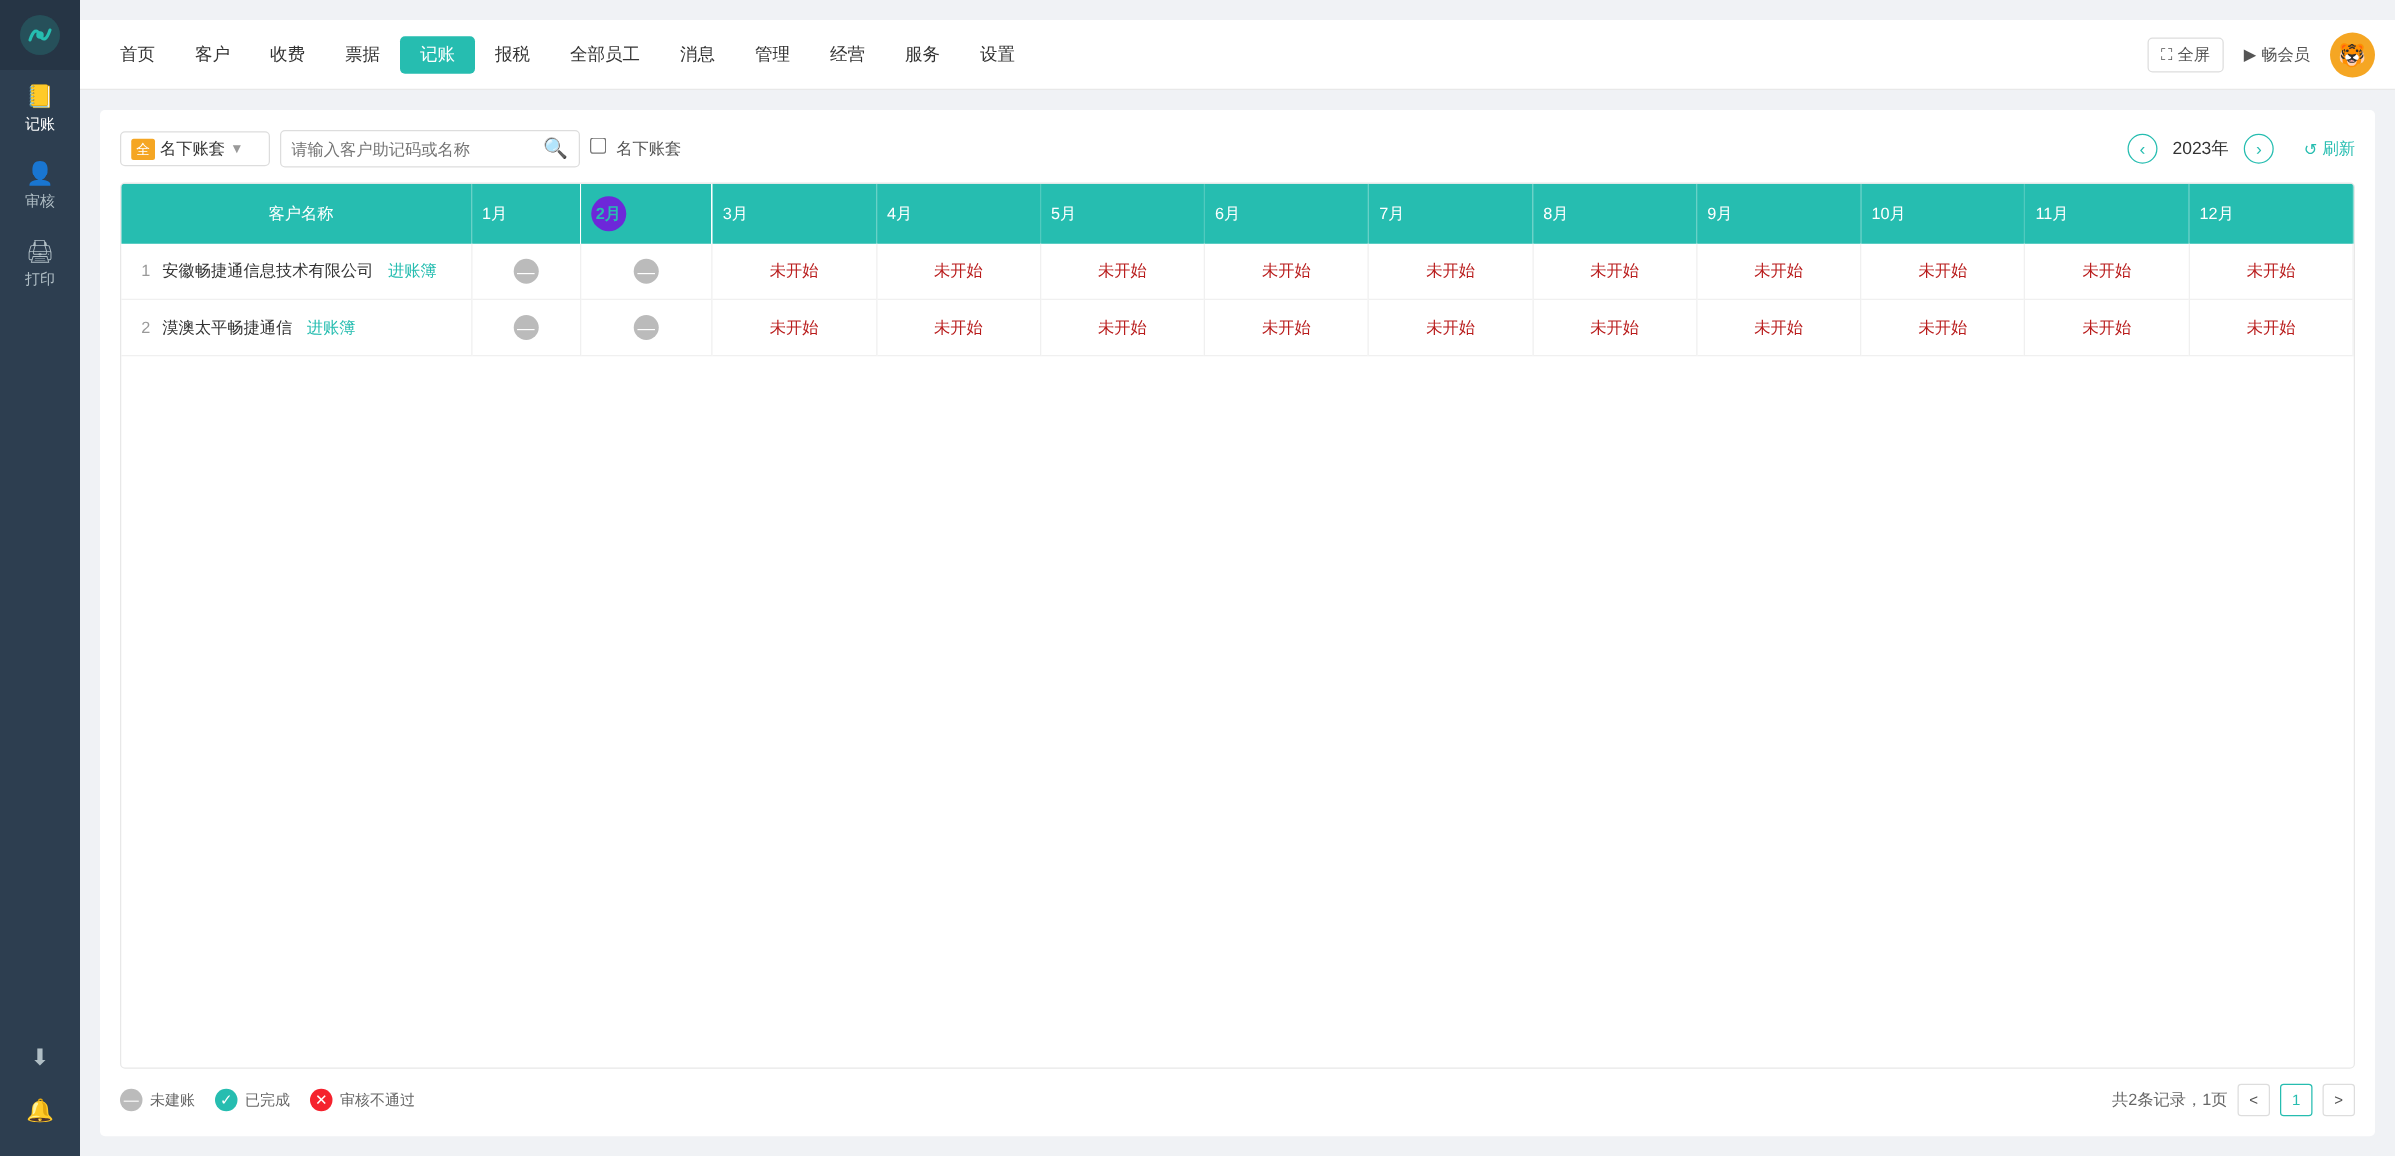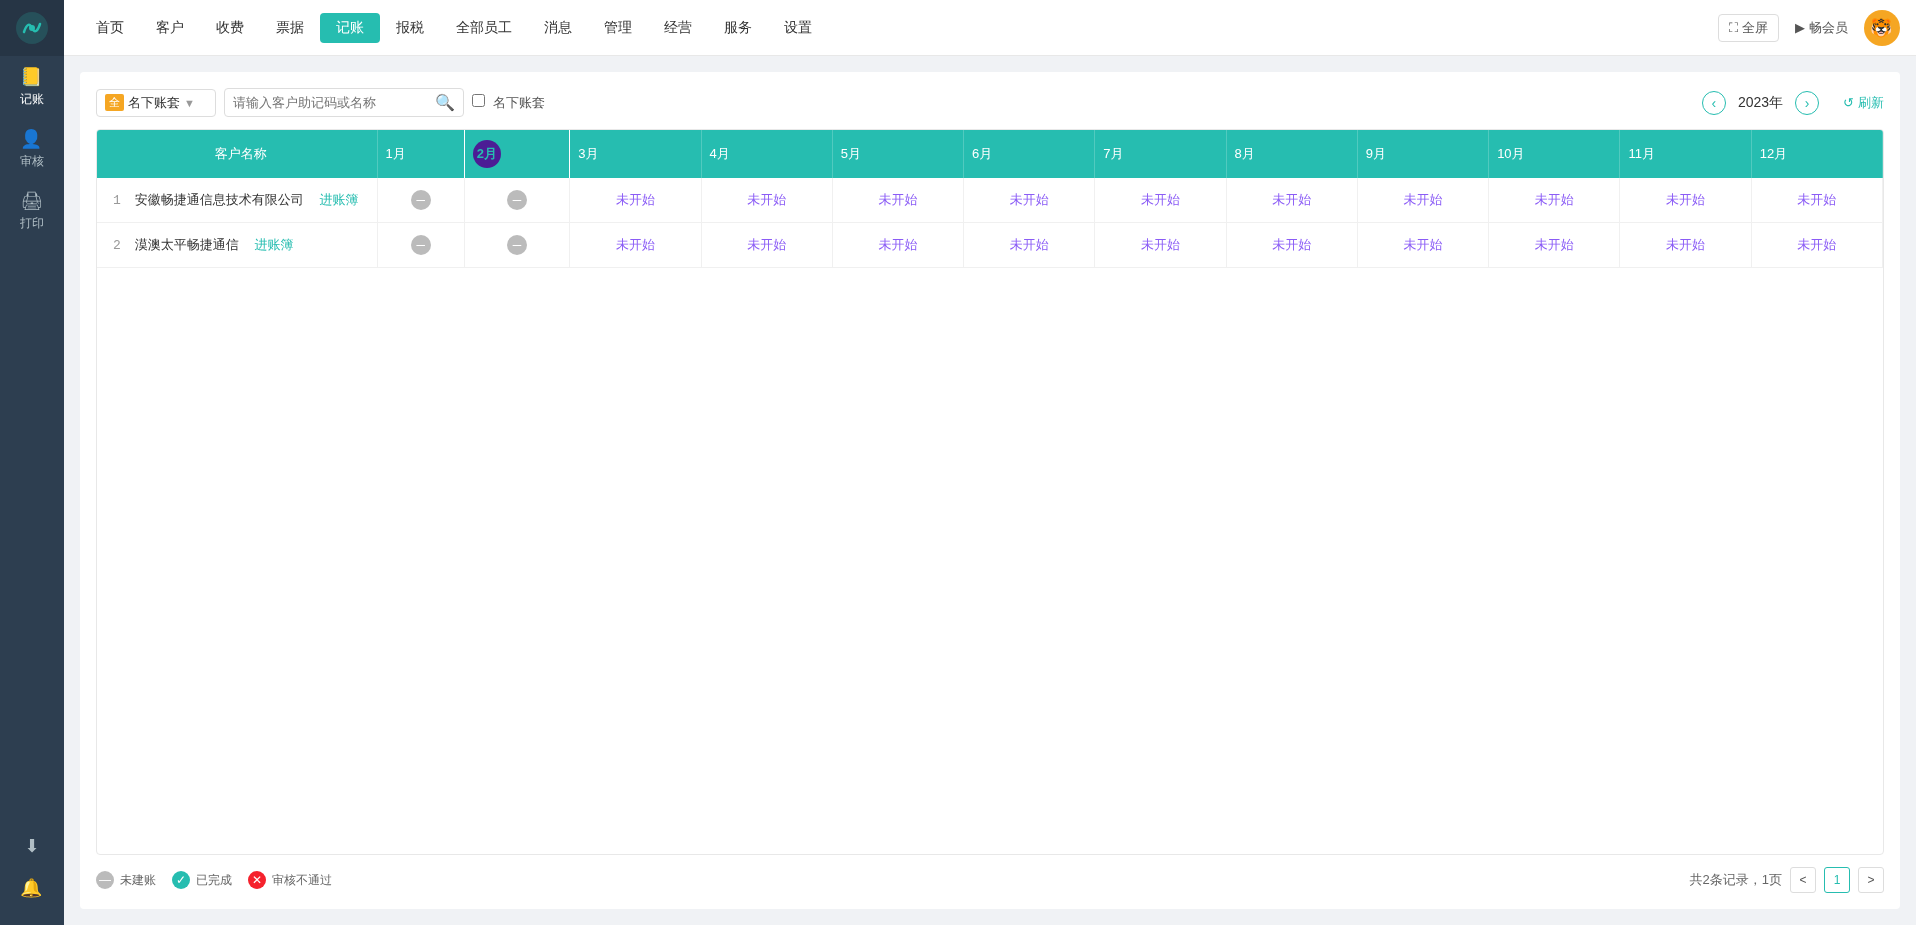--- a/index.html
+++ b/index.html
@@ -56,20 +56,21 @@
 
     
     .top-nav {
       height: 56px;
       background: #fff;
       display: flex;
       align-items: center;
       padding: 0 16px;
       border-bottom: 1px solid #e8e8e8;
       flex-shrink: 0;
+      margin-top: 16px;
     }
     .nav-items {
       display: flex;
       align-items: center;
       gap: 0;
       flex: 1;
     }
     .nav-item {
       padding: 6px 16px;
       color: #333;
@@ -250,27 +251,26 @@
     thead th.active-month {
       position: relative;
     }
     .month-circle {
       display: inline-flex;
       align-items: center;
       justify-content: center;
       width: 28px;
       height: 28px;
       border-radius: 50%;
-      background: #4c1d95;
+      background: #6d28d9;
       color: #26bdb0;
       font-weight: bold;
     }
     tbody tr {
       border-bottom: 1px solid #f0f0f0;
-      font-family: Liberation Mono, monospace;
     }
     tbody td {
       padding: 12px 8px;
       text-align: center;
       font-size: 13px;
       color: #666;
       border-right: 1px solid #f0f0f0;
     }
     tbody td:first-child {
       text-align: left;
@@ -287,21 +287,21 @@
       height: 20px;
       border-radius: 50%;
       background: #bbb;
       display: inline-flex;
       align-items: center;
       justify-content: center;
       color: #fff;
       font-size: 14px;
       line-height: 1;
     }
-    .not-started { color: #8b5cf6; font-size: 13px; }
+    .not-started { color: #b91c1c; font-size: 13px; }
 
     
     .footer {
       display: flex;
       align-items: center;
       gap: 16px;
       margin-top: 12px;
       font-size: 12px;
       color: #666;
     }

